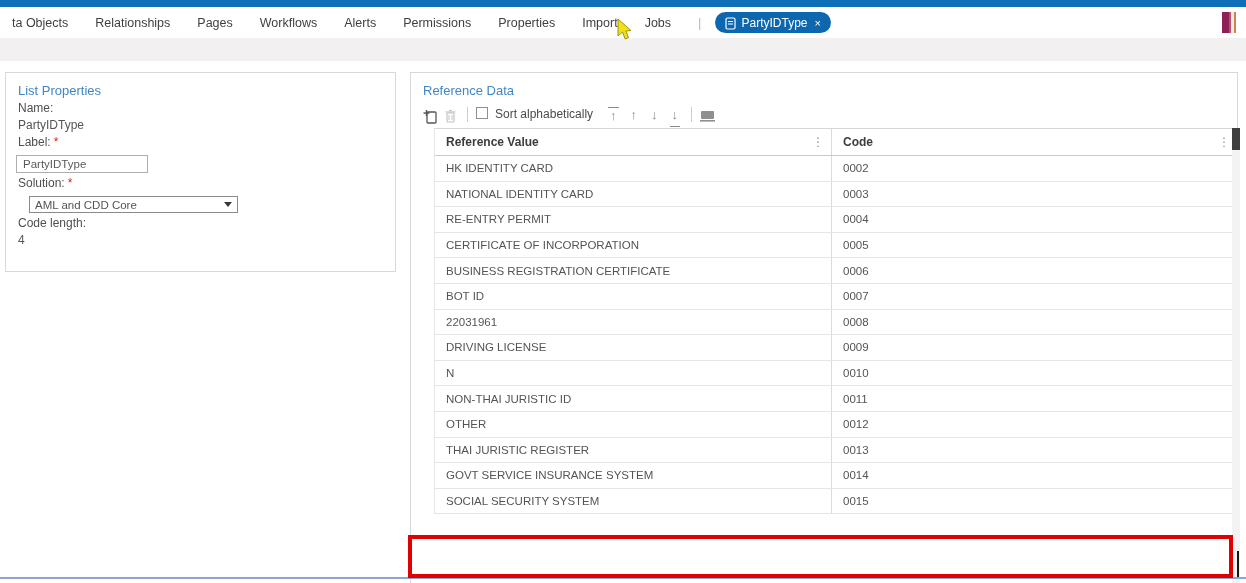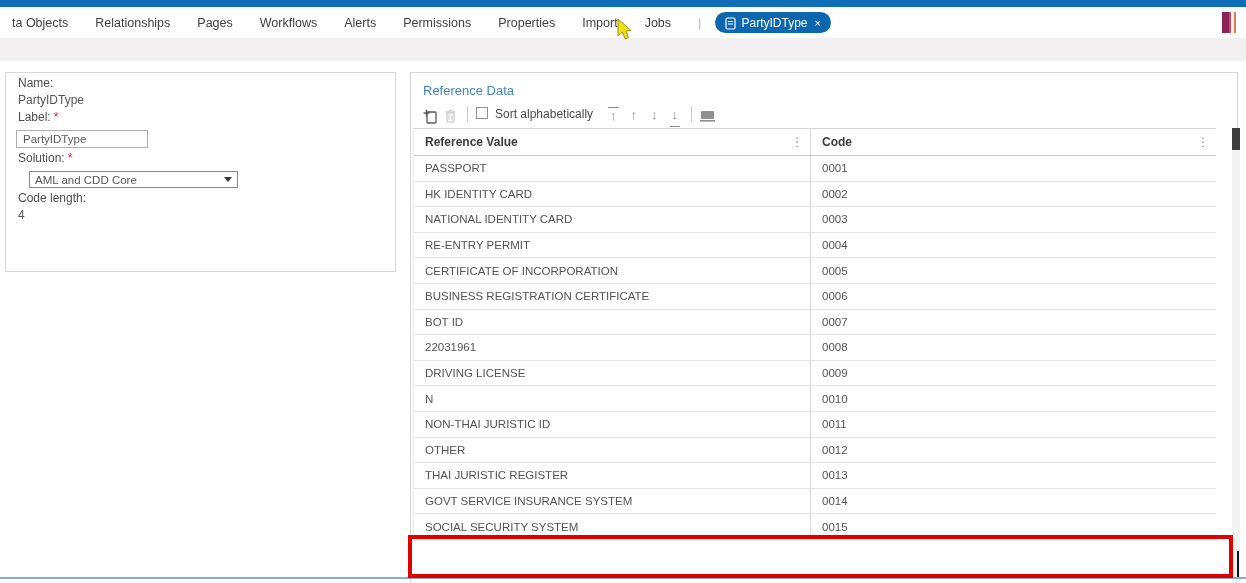--- a/index.html
+++ b/index.html
@@ -41,21 +41,21 @@
   
   .toolbar { display:flex; height:20px; margin:9px 0 0 10px; }
   .tool { display:flex; align-items:center; justify-content:center; width:18px; height:18px; margin-right:2px; cursor:pointer; }
   .tsep { width:1px; height:15px; background:#cccccc; margin:0 6px; }
   .checkbox { width:12px; height:12px; border:1px solid #8f8f8f; background:#fff; margin:0 7px 0 2px; cursor:pointer; }
   .sort-label { font-size:12px; color:#4a4a4a; margin-right:10px; }
   .arrow { font-size:13px; color:#8a8a8a; line-height:1; padding:1px 2px; margin:0 5px; cursor:pointer; }
   .arrow.bar-top { border-top:1px solid #8a8a8a; }
   .arrow.bar-bottom { border-bottom:1px solid #8a8a8a; }
   
-  .table { position:absolute; left:2px; top:55px; width:803px; border-top:1px solid #d6d6d6; border-left:1px solid #e6e6e6; }
+  .table { position:absolute; left:23px; top:55px; width:803px; border-top:1px solid #d6d6d6; border-left:1px solid #e6e6e6; }
   .thead { display:flex; height:27px; align-items:center; border-bottom:1px solid #c9c9c9; font-size:12px; font-weight:bold; color:#3c3c3c; }
   .trow { display:flex; height:25.6px; align-items:center; border-bottom:1px solid #e5e5e5; font-size:11.5px; color:#545454; }
   .cell { padding-left:11px; height:100%; display:flex; align-items:center; position:relative; }
   .cell1 { width:396px; }
   .cell2 { flex:1; border-left:1px solid #dcdcdc; }
   .col-menu { position:absolute; right:7px; color:#7f93a7; font-size:12px; font-weight:normal; cursor:pointer; }
   
   .vscroll { position:absolute; left:821px; top:55px; width:8px; height:455px; background:#f3f3f3; }
   .vthumb { width:8px; height:22px; background:#3f3f3f; }
   
@@ -95,20 +95,21 @@
 <div class="app-badge"></div>
 <div class="graystrip"></div>
 
 <div class="cursor">
   <svg width="16" height="22" viewBox="0 0 16 22">
     <polygon points="1,0 1,17 5.5,13 8.2,20 11.5,18.6 8.8,12 14,11.5" fill="#f3df17" stroke="#9b9410" stroke-width="1"></polygon>
   </svg>
 </div>
 
 <div class="panel" id="left-panel">
+  <div class="panel-title">List Properties</div>
   <div class="field-label">Name:</div>
   <div class="field-value">PartyIDType</div>
   <div class="field-label">
     <span>Label:</span><span class="req">*</span>
   </div>
   <input class="text-input" value="PartyIDType" style="">
   <div class="field-label">
     <span>Solution:</span><span class="req">*</span>
   </div>
   <div class="select-box">
@@ -161,24 +162,20 @@
         <span>Reference Value</span>
         <span class="col-menu">⋮</span>
       </div>
       <div class="cell cell2">
         <span>Code</span>
         <span class="col-menu">⋮</span>
       </div>
     </div>
     <div id="tbody">
         <div class="trow">
-          <div class="cell cell1">PASSPORT</div>
-          <div class="cell cell2">0001</div>
-        </div>
-        <div class="trow">
           <div class="cell cell1">HK IDENTITY CARD</div>
           <div class="cell cell2">0002</div>
         </div>
         <div class="trow">
           <div class="cell cell1">NATIONAL IDENTITY CARD</div>
           <div class="cell cell2">0003</div>
         </div>
         <div class="trow">
           <div class="cell cell1">RE-ENTRY PERMIT</div>
           <div class="cell cell2">0004</div>

